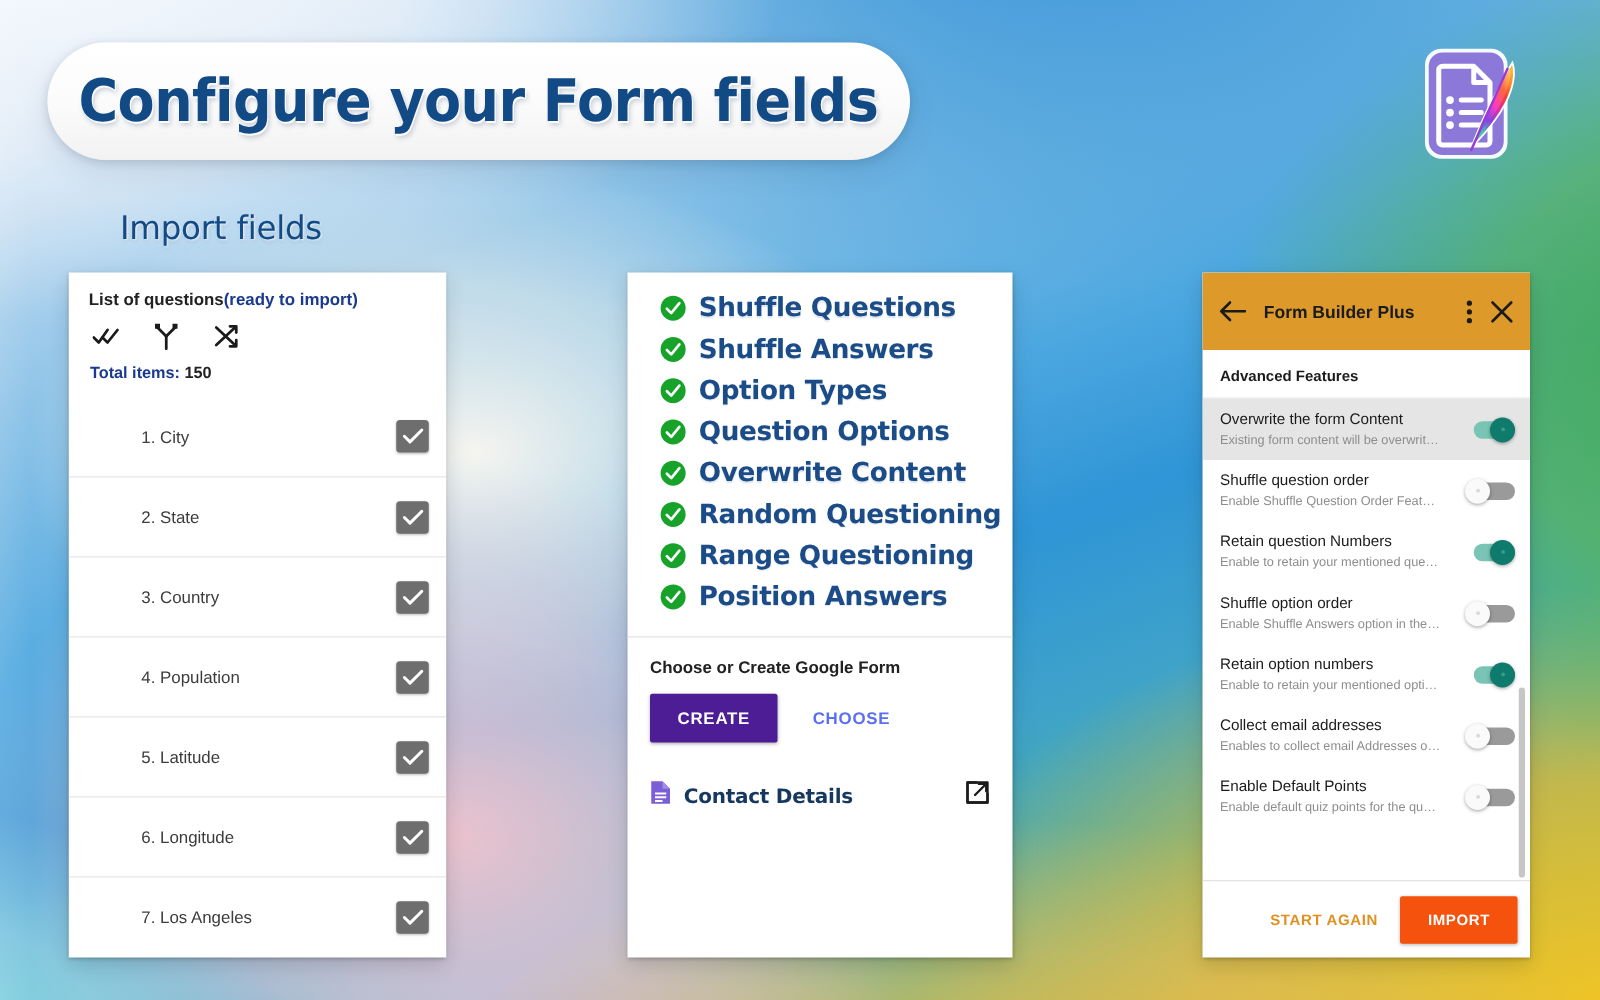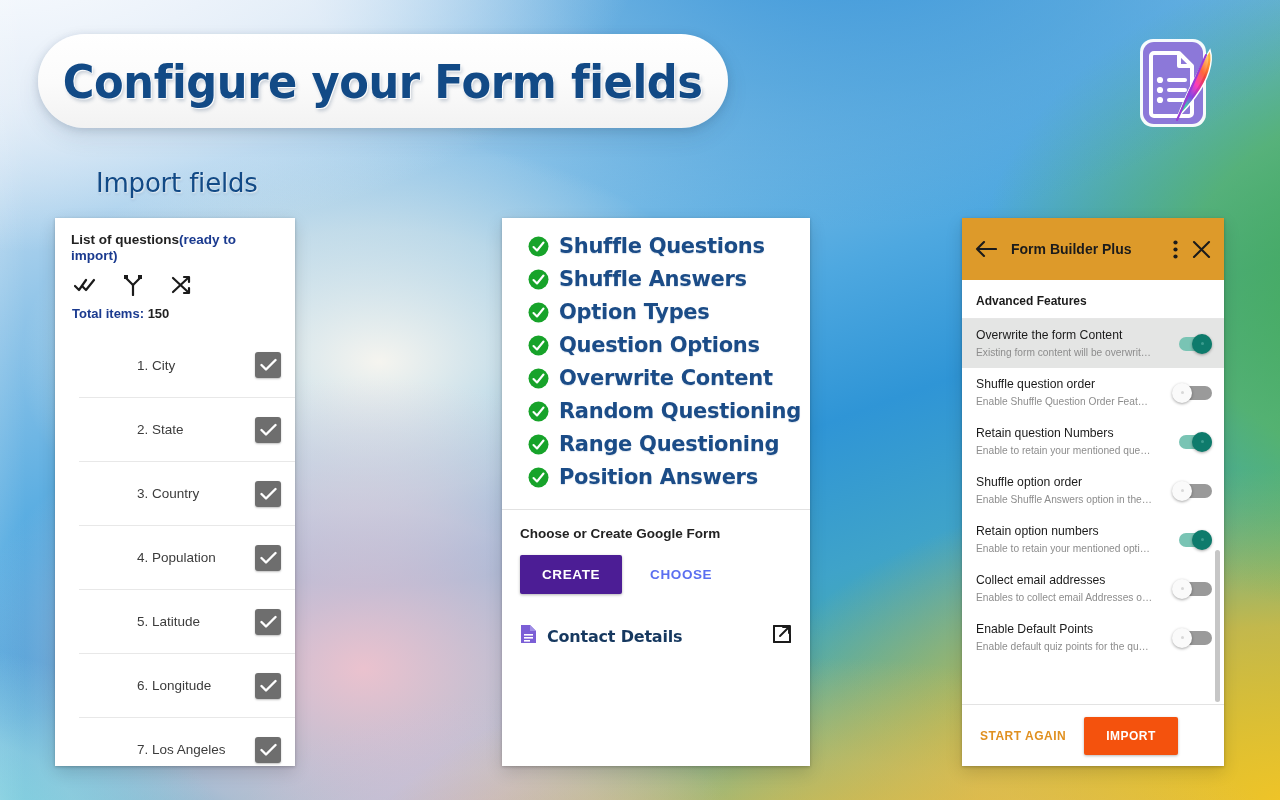--- a/index.html
+++ b/index.html
@@ -88,29 +88,29 @@
     letter-spacing: -0.2px;
   }
 
   
   .card {
     position: absolute; background: #fff;
     box-shadow: 0 1px 3px rgba(0,0,0,0.22), 0 6px 16px rgba(0,0,0,0.14);
   }
 
   
-  #left-card { left: 55px; top: 218px; width: 240px; height: 548px; padding: 0; overflow: hidden; }
+  #left-card { left: 55px; top: 218px; width: 302px; height: 548px; padding: 0; overflow: hidden; }
   #left-head { padding: 14px 16px 0 16px; }
   .lq-title { font-size: 13.5px; color: #222; font-weight: bold; line-height: 1.2; }
   .lq-title .sub { color: #1a3a8f; font-weight: bold; }
   #lq-icons { display: flex; gap: 26px; padding: 10px 0 6px 3px; }
   #lq-icons .ic { width: 22px; height: 22px; display: flex; align-items: center; justify-content: center; cursor: pointer; }
   #total-items { font-size: 13px; font-weight: bold; color: #1a3a8f; padding: 4px 0 0 1px; }
   #total-items .num { color: #222; }
-  #q-list { margin-top: 12px; padding-left: 24px; }
+  #q-list { margin-top: 12px; }
   .q-row {
     display: flex; align-items: center; height: 64px;
     border-top: 1px solid #e8e8e8; padding: 0 14px 0 18px;
   }
   .q-row:first-child { border-top: none; }
   .drag-handle { width: 22px; height: 14px; flex: 0 0 22px; }
   .drag-handle .l1, .drag-handle .l2 { background:#333; height:2.6px; border-radius:1px; }
   .drag-handle .l1 { width: 20px; margin-top: 3px; }
   .drag-handle .l2 { width: 14px; margin-top: 3px; }
   .q-label { margin-left: 18px; font-size: 13.5px; color: #3c3c3c; flex: 1; }
@@ -189,21 +189,21 @@
   .toggle.on .track { background: #79c4b4; }
   .toggle.on .knob { left: 20px; background: #0e7b6c; }
   .toggle.on .knob::after { background: #3c9c8e; }
   #default-point { font-size: 10px; color: #a3a3a3; padding: 16px 14px 8px 14px; }
   #rp-scroll {
     position: absolute; right: 4px; top: 270px; width: 5px; height: 152px;
     background: #c6c6c6; border-radius: 3px; cursor: pointer;
   }
   #rp-footer {
     border-top: 1px solid #e3e3e3; flex: 0 0 62px;
-    display: flex; align-items: center; justify-content: flex-start; padding: 0 10px; gap: 10px;
+    display: flex; align-items: center; justify-content: flex-end; padding: 0 10px; gap: 10px;
   }
   #start-again {
     background: none; border: none; cursor: pointer;
     color: #e09020; font-size: 12px; font-weight: bold; letter-spacing: 0.5px; padding: 10px 8px;
   }
   #import-btn {
     background: #f4520d; color: #fff; border: none; cursor: pointer;
     font-size: 12px; font-weight: bold; letter-spacing: 0.5px; padding: 12px 22px;
     border-radius: 2px; box-shadow: 0 1px 3px rgba(0,0,0,0.28);
   }

